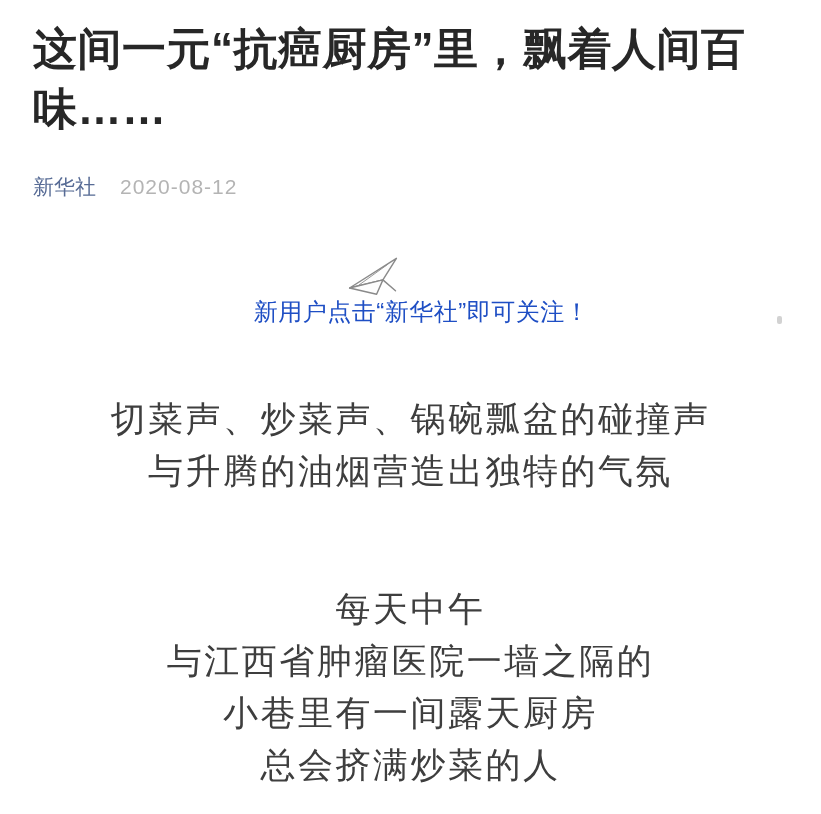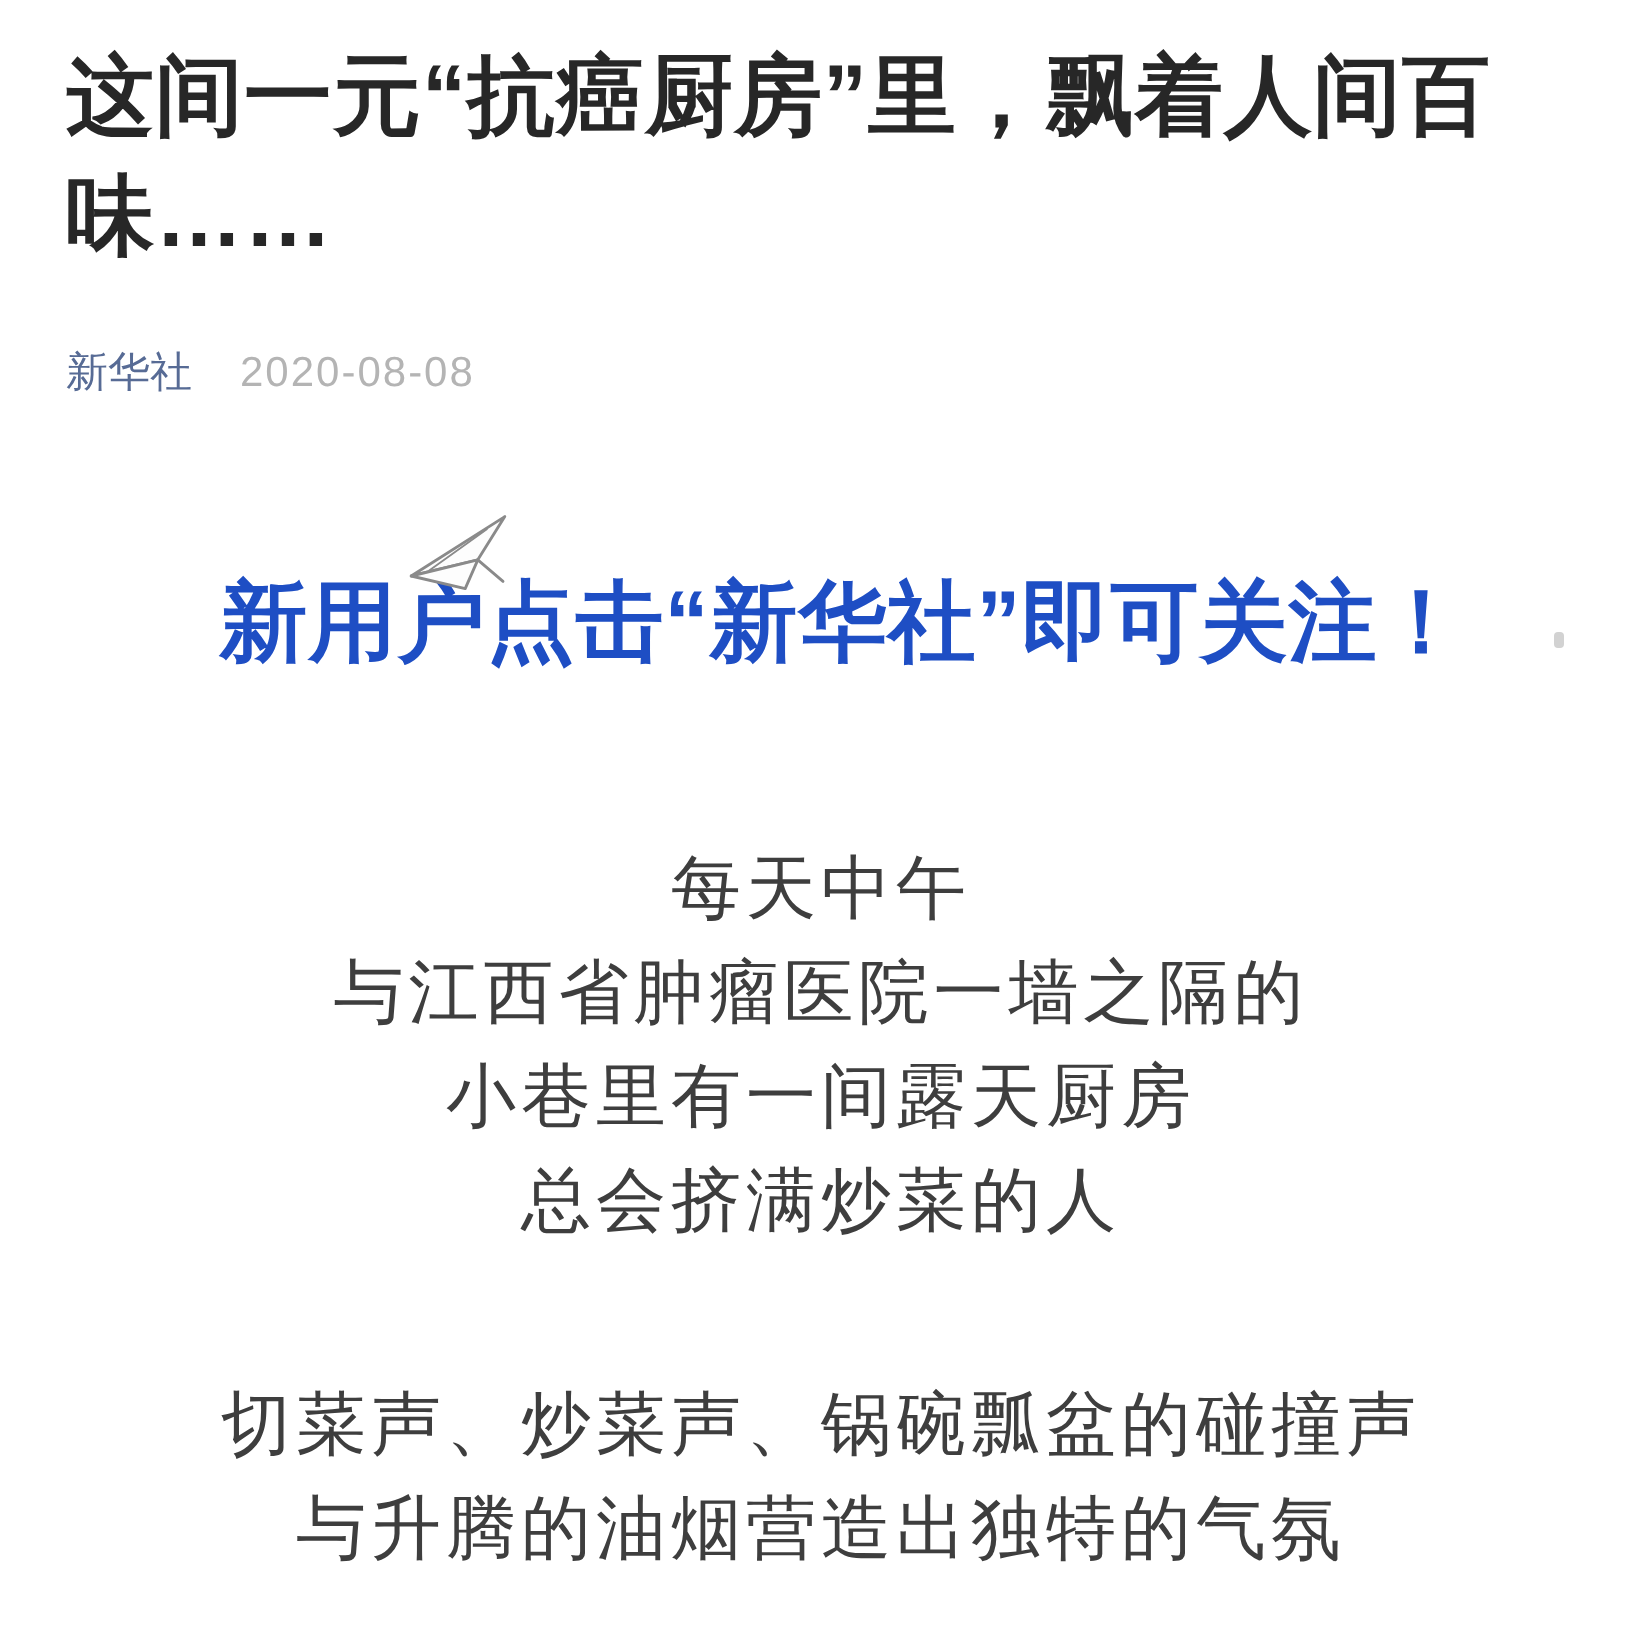--- a/index.html
+++ b/index.html
@@ -49,22 +49,22 @@
     margin-top: 84px;
     text-align: center;
     cursor: pointer;
   }
   .banner-inner {
     position: relative;
     display: inline-block;
     transform: translateX(11px);
   }
   .banner-text {
-    font-size: 44px;
-    font-weight: 700;
+    font-size: 24px;
+    font-weight: 400;
     letter-spacing: 0.5px;
     line-height: 42px;
     color: #1e4ec4;
     white-space: nowrap;
   }
   .plane-icon {
     position: absolute;
     left: 92px;
     top: -39px;
     width: 54px;
@@ -102,47 +102,47 @@
 </head>
 <body>
 
 <div class="page">
   <div class="content">
 
     <h1 class="article-title">这间一元“抗癌厨房”里，飘着人间百味……</h1>
 
     <div class="meta-row">
       <a class="author-link">新华社</a>
-      <span class="publish-date">2020-08-08</span>
+      <span class="publish-date">2020-08-12</span>
     </div>
 
     <div class="banner-wrap">
       <div class="banner-inner">
         <span class="plane-icon">
           <svg viewBox="0 0 60 60" width="54" height="54">
             <g stroke="#8a8a8a" stroke-width="1.6" fill="#fdfdfd" stroke-linejoin="round" stroke-linecap="round">
               <path d="M4 40 L56 7 L41 31 Z"></path>
               <path d="M4 40 L41 31 L34 47 Z"></path>
               <path d="M41 31 L55 43" fill="none"></path>
               <path d="M14 37 L46 14" fill="none" stroke-width="1"></path>
             </g>
           </svg>
         </span>
         <span class="banner-text">新用户点击“新华社”即可关注！</span>
       </div>
     </div>
 
+    <p class="body-paragraph second">
+      <span class="body-line">切菜声、炒菜声、锅碗瓢盆的碰撞声</span>
+      <span class="body-line">与升腾的油烟营造出独特的气氛</span>
+    </p>
+
     <p class="body-paragraph first">
       <span class="body-line">每天中午</span>
       <span class="body-line">与江西省肿瘤医院一墙之隔的</span>
       <span class="body-line">小巷里有一间露天厨房</span>
       <span class="body-line">总会挤满炒菜的人</span>
-    </p>
-
-    <p class="body-paragraph second">
-      <span class="body-line">切菜声、炒菜声、锅碗瓢盆的碰撞声</span>
-      <span class="body-line">与升腾的油烟营造出独特的气氛</span>
     </p>
 
   </div>
 
   <span class="scroll-indicator"></span>
 </div>
 
 </body></html>

